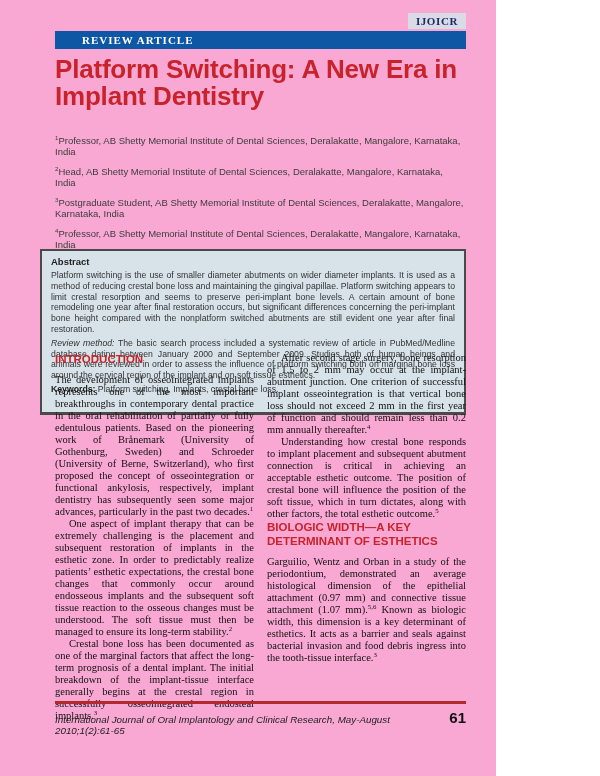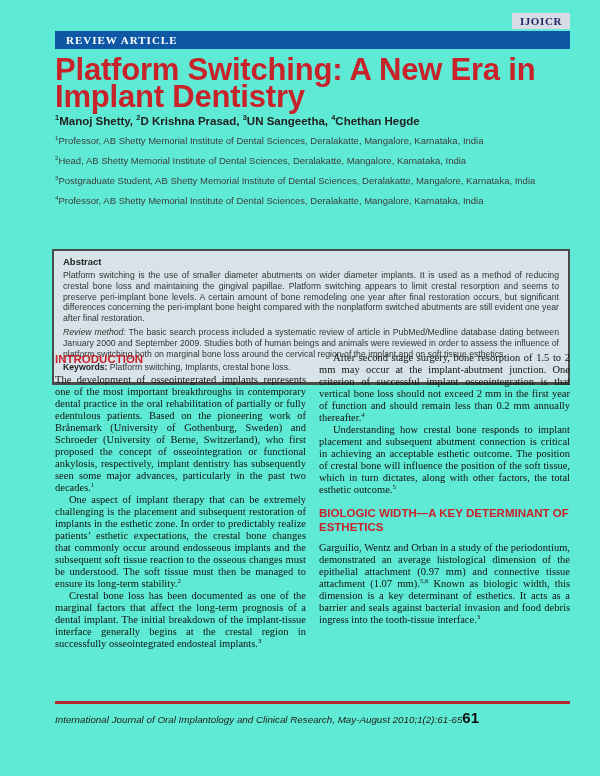--- a/index.html
+++ b/index.html
@@ -7,57 +7,57 @@
     --banner-blue:#0e57a5;
     --badge-bg:#d9dbe7;
     --badge-text:#1e2a63;
     --abstract-bg:#d7e3e9;
     --abstract-border:#4a4a4a;
     --rule-red:#b22a2e;
   }
   *{margin:0;padding:0;box-sizing:border-box;}
   html,body{background:#fff;}
   body{font-family:"Liberation Sans",sans-serif;color:#1a1a1a;}
-  .page{position:relative;width:600px;height:776px;background:#5eead4;overflow:hidden;}
+  .page{position:relative;width:496px;height:776px;background:#f9a8d4;overflow:hidden;}
 
   .badge{
     position:absolute;top:13px;right:30px;
     background:var(--badge-bg,#d9dbe7);color:var(--badge-text,#1e2a63);
     font-family:"Liberation Serif",serif;font-weight:bold;font-size:11px;
     letter-spacing:.6px;padding:2px 8px;
   }
   .banner{
     position:absolute;top:31px;left:55px;right:30px;height:18px;
     background:var(--banner-blue,#0e57a5);color:#fff;
     font-family:"Liberation Serif",serif;font-weight:bold;font-size:11px;
-    letter-spacing:1px;line-height:18px;padding-left:11px;
+    letter-spacing:1px;line-height:18px;padding-left:27px;
   }
   .title{
     position:absolute;top:56px;left:55px;right:30px;
-    color:var(--accent-red,#c8232a);font-weight:bold;font-size:31px;line-height:27px;
+    color:var(--accent-red,#c8232a);font-weight:bold;font-size:26px;line-height:27px;
     letter-spacing:-.2px;
   }
   .authors{
     position:absolute;top:115px;left:55px;right:30px;
     font-weight:bold;font-size:11.5px;color:#222;
   }
   .affiliations{position:absolute;top:135px;left:55px;right:30px;}
   .affil{font-size:9.5px;color:#3c3c3c;margin-bottom:9px;line-height:11px;}
   .correspondence{
     position:absolute;top:216px;left:55px;right:30px;
     font-size:9.5px;color:#3c3c3c;line-height:12.5px;text-align:justify;
   }
   .correspondence b{color:#222;}
   sup{font-size:65%;vertical-align:super;line-height:0;}
 
   .abstract{
-    position:absolute;top:249px;left:52px;right:30px;
+    position:absolute;top:249px;left:40px;right:30px;
     background:var(--abstract-bg,#d7e3e9);
     border:2px solid var(--abstract-border,#4a4a4a);border-bottom-width:3px;
-    padding:5px 9px 8px 9px;color:#333;
+    padding:5px 9px 16px 9px;color:#333;
   }
   .abstract h3{font-size:9.5px;margin-bottom:3px;color:#222;}
   .abstract p{font-size:8.7px;line-height:10.8px;text-align:justify;margin-bottom:3px;}
   .abstract p:last-child{margin-bottom:1px;}
   .abstract .itl{font-style:italic;}
   .abstract b{color:#222;}
 
   .columns{
     position:absolute;top:352px;left:55px;right:30px;
     display:flex;gap:13px;
@@ -65,21 +65,21 @@
   .col{flex:1;min-width:0;}
   .sec-heading{
     color:var(--accent-red,#c8232a);font-weight:bold;font-size:11.5px;
     line-height:14px;margin-bottom:8px;
   }
   .col p{
     font-family:"Liberation Serif",serif;font-size:10.5px;line-height:12px;
     text-align:justify;color:#111;
   }
   .col p.indent{text-indent:14px;}
-  .mid-heading{margin-top:10px;}
+  .mid-heading{}
 
   .footer-rule{
     position:absolute;top:701px;left:55px;right:30px;height:3px;
     border-top:2px solid var(--rule-red,#b22a2e);
     border-bottom:1px solid var(--rule-red,#b22a2e);
   }
   .footer{
     position:absolute;top:709px;left:55px;right:30px;
     display:flex;justify-content:flex-start;align-items:baseline;
   }
@@ -95,23 +95,20 @@
 
   <div class="banner">
     <span>REVIEW ARTICLE</span>
   </div>
 
   <div class="title">
     <div>Platform Switching: A New Era in</div>
     <div>Implant Dentistry</div>
   </div>
 
-  <div class="authors">
-    <sup>1</sup><span>Manoj Shetty, </span><sup>2</sup><span>D Krishna Prasad, </span><sup>3</sup><span>UN Sangeetha, </span><sup>4</sup><span>Chethan Hegde</span>
-  </div>
 
   <div class="affiliations">
     <div class="affil"><sup>1</sup><span>Professor, AB Shetty Memorial Institute of Dental Sciences, Deralakatte, Mangalore, Karnataka, India</span></div>
     <div class="affil"><sup>2</sup><span>Head, AB Shetty Memorial Institute of Dental Sciences, Deralakatte, Mangalore, Karnataka, India</span></div>
     <div class="affil"><sup>3</sup><span>Postgraduate Student, AB Shetty Memorial Institute of Dental Sciences, Deralakatte, Mangalore, Karnataka, India</span></div>
     <div class="affil"><sup>4</sup><span>Professor, AB Shetty Memorial Institute of Dental Sciences, Deralakatte, Mangalore, Karnataka, India</span></div>
   </div>
 
 
   <div class="abstract">

